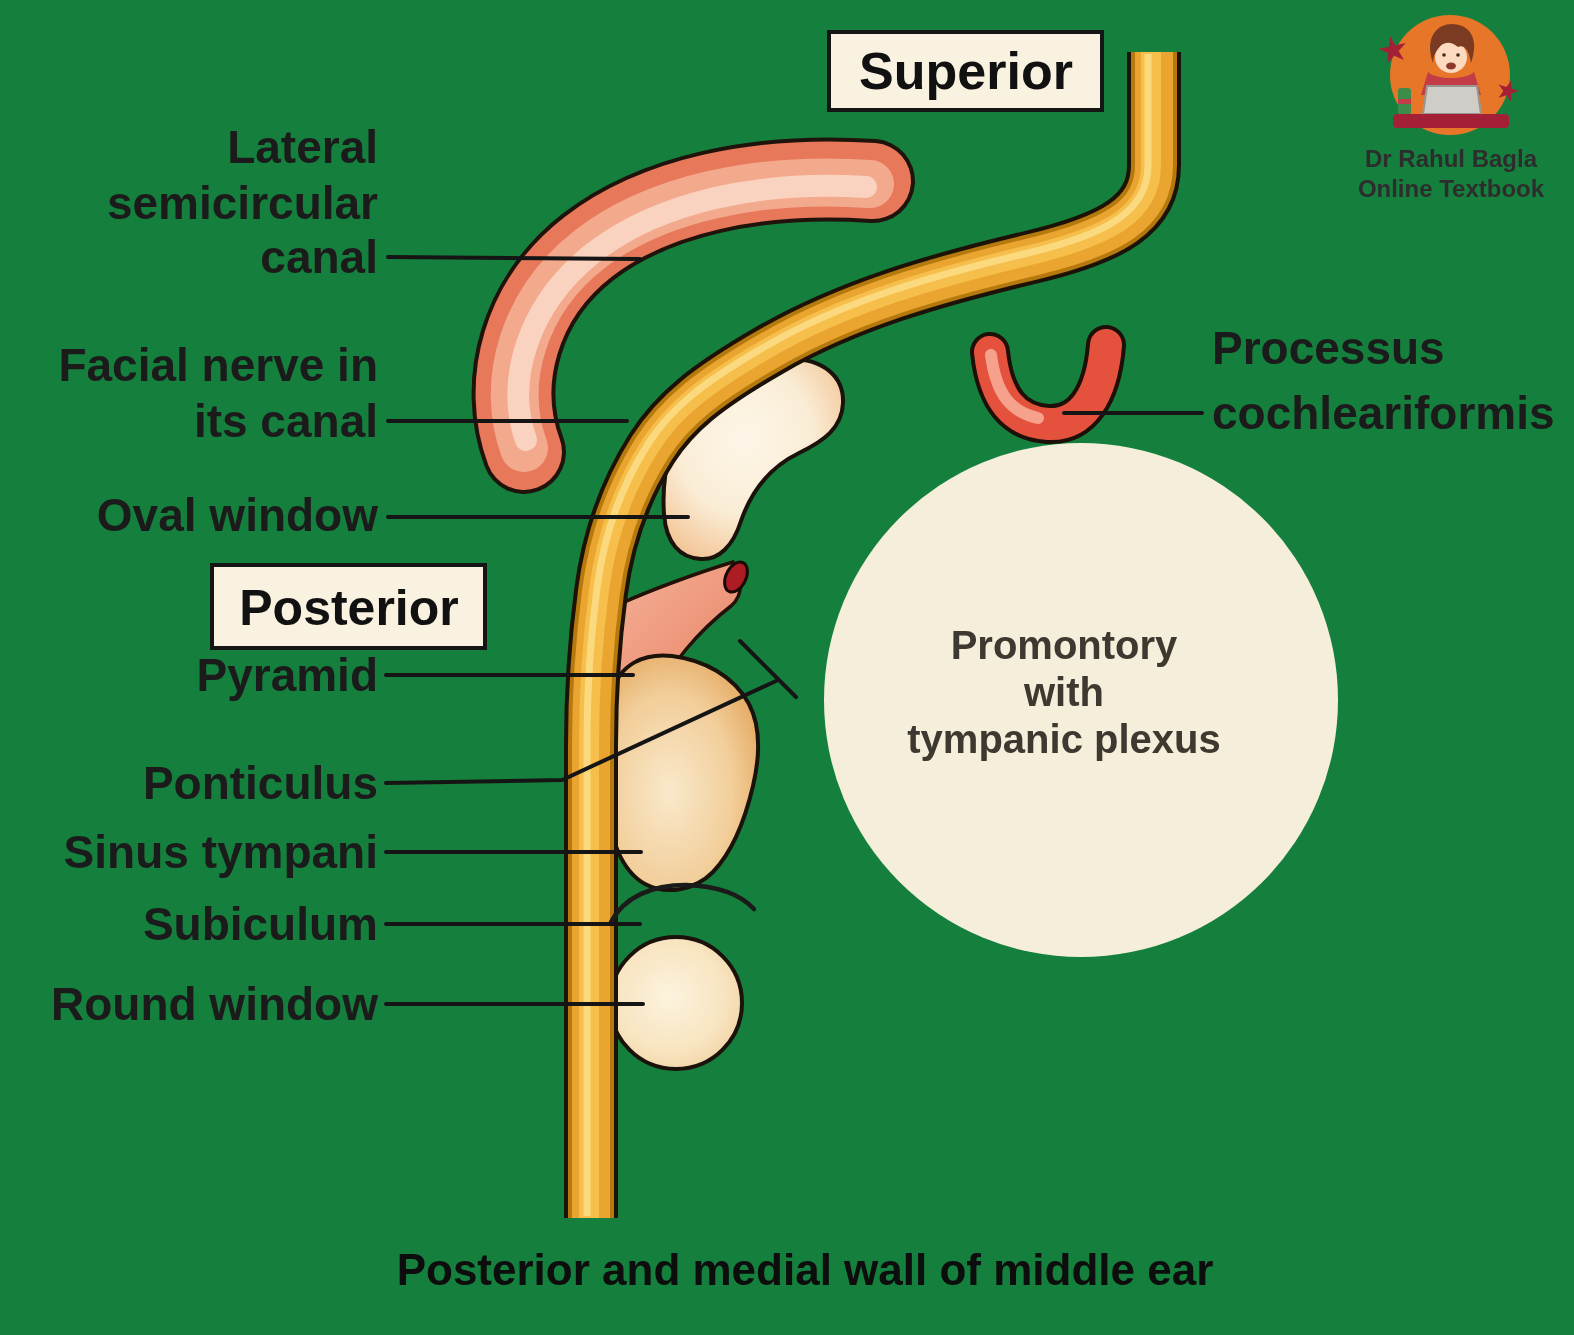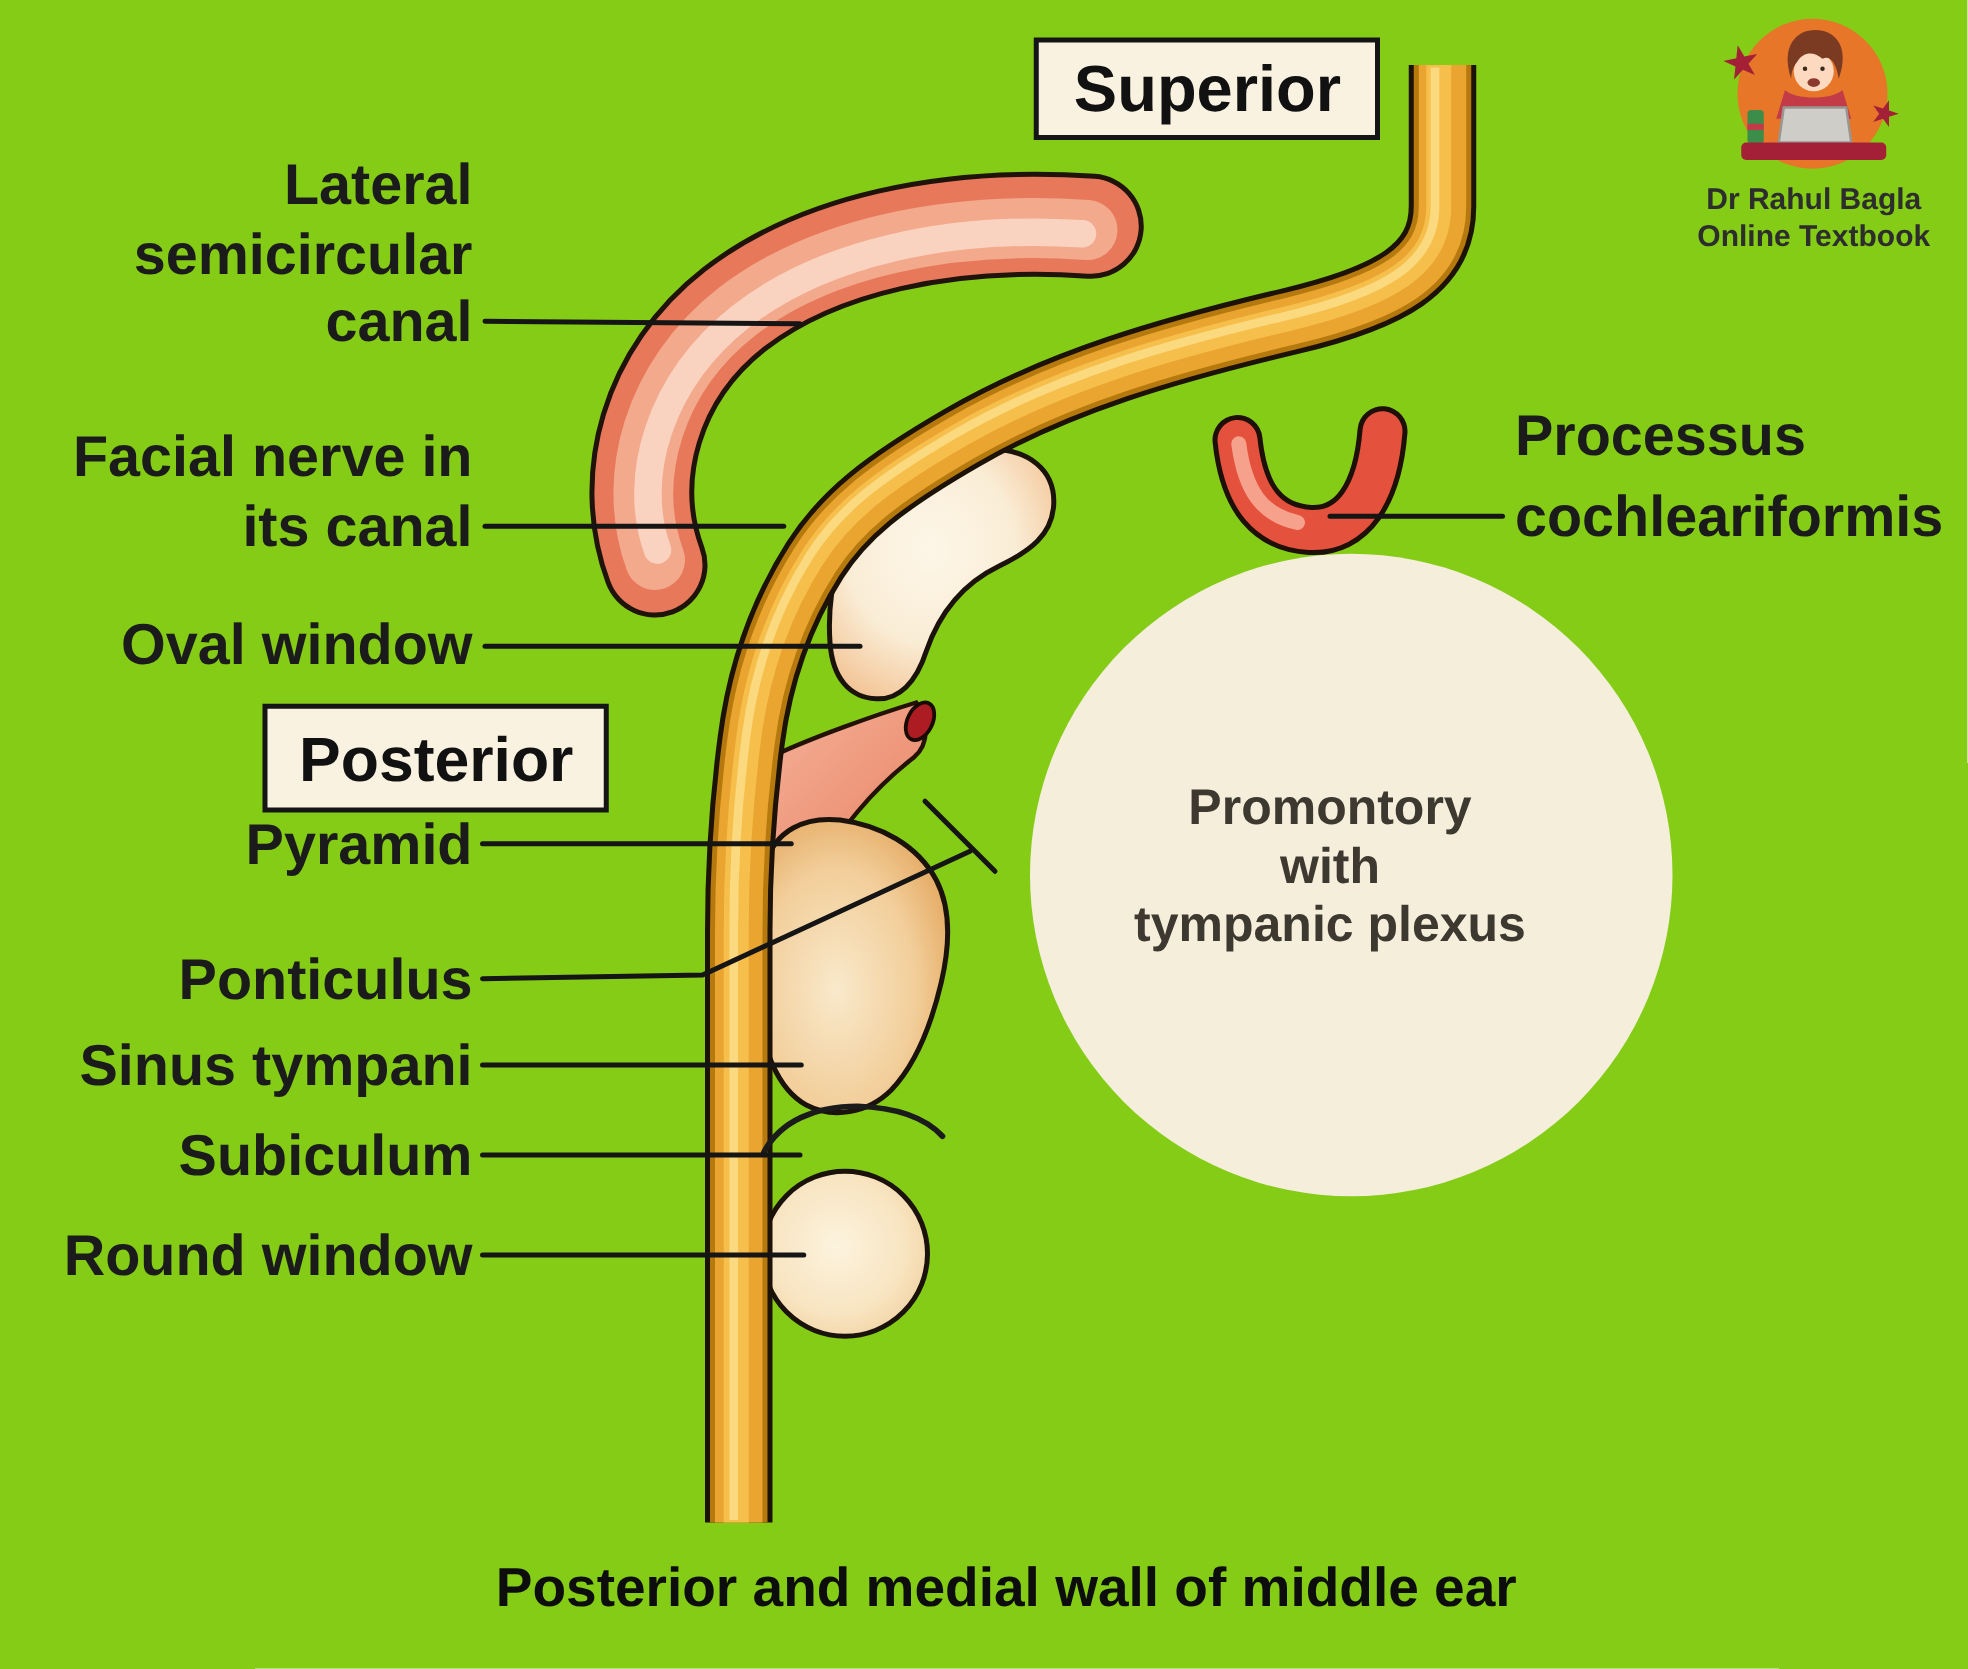--- a/index.html
+++ b/index.html
@@ -1,16 +1,16 @@
 <!DOCTYPE html>
 <html><head>
 <meta charset="utf-8">
 <style>
   html,body{margin:0;padding:0;background:#ffffff;}
-  .stage{position:relative;width:1574px;height:1335px;background:#84cc16;overflow:hidden;
+  .stage{position:relative;width:1574px;height:1335px;background:#15803d;overflow:hidden;
          font-family:"Liberation Sans",sans-serif;}
   svg text{font-family:"Liberation Sans",sans-serif;}
   .lbl{font-size:46px;font-weight:700;fill:#1b1b1b;}
   .boxlbl{font-weight:700;fill:#111;}
   .promolbl{font-size:40px;font-weight:600;fill:#3e3930;}
   .logolbl{font-size:24px;font-weight:700;fill:#2d2d2d;}
   .caption{font-size:44px;font-weight:700;fill:#0d0d0d;}
 </style>
 </head>
 <body>

